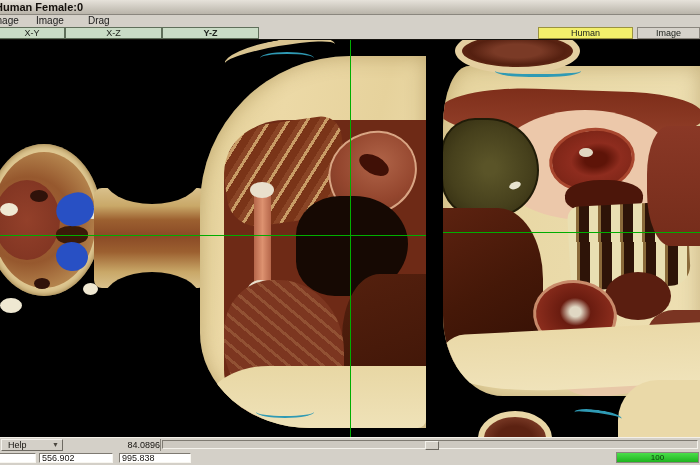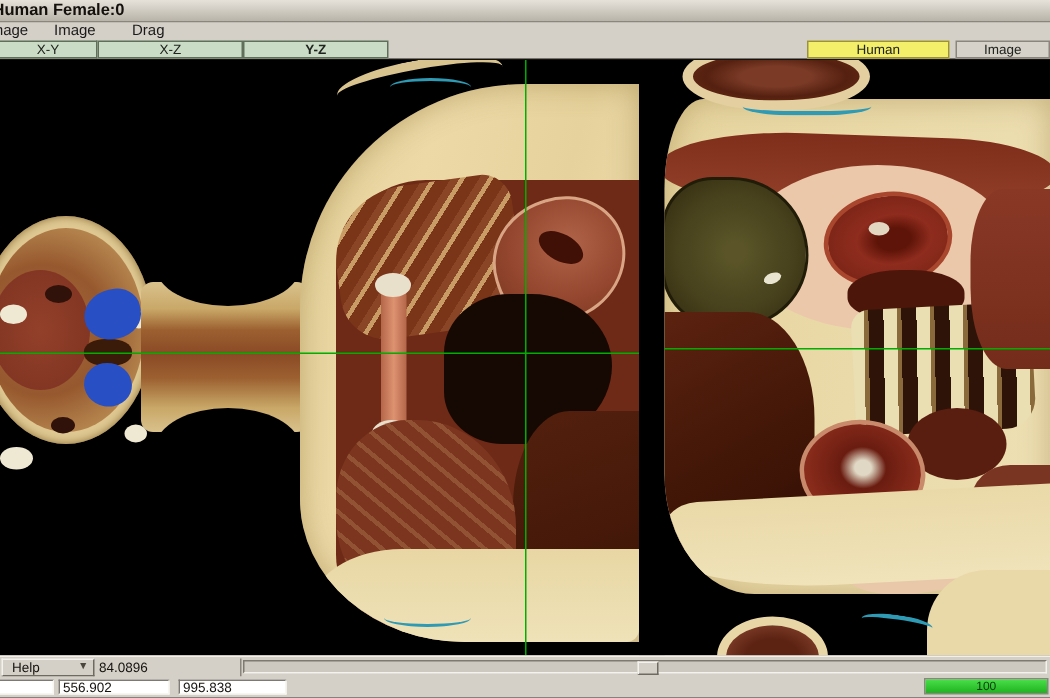--- a/index.html
+++ b/index.html
@@ -161,21 +161,21 @@
   .yline { left:350px; top:0; width:1px; height:397px; background:#00ae00; }
 
   
   .bbar1 { left:0; top:437px; width:700px; height:14px; background:#d4d0c8;
     border-top:1px solid #f4f0e8; box-sizing:border-box; }
   .zoom-btn { position:absolute; left:1px; top:1px; width:62px; height:12px; box-sizing:border-box;
     background:#d4d0c8; border:1px solid; border-color:#f4f2ec #6e6a62 #6e6a62 #f4f2ec;
     font-size:9px; line-height:10px; color:#16130f; padding:0 3px 0 6px; }
   .zoom-btn .arrow { float:right; font-size:7px; color:#4a463e; line-height:10px; }
   .zoom-val { position:absolute; left:66px; top:1px; width:94px; height:12px;
-    border-right:1px solid #8a867e; font-size:9px; line-height:12px; text-align:left; color:#16130f; }
+    border-right:1px solid #8a867e; font-size:9px; line-height:12px; text-align:right; color:#16130f; }
   .slider { position:absolute; left:162px; top:2px; width:536px; height:9px; box-sizing:border-box;
     background:#cdc9c1; border:1px solid; border-color:#7e7a72 #f4f2ec #f4f2ec #7e7a72; }
   .slider-thumb { position:absolute; left:262px; top:0; width:12px; height:7px;
     background:#d4d0c8; border:1px solid; border-color:#f4f2ec #6e6a62 #6e6a62 #f4f2ec; }
 
   .bbar2 { left:0; top:451px; width:700px; height:14px; background:#d4d0c8; }
   .field { position:absolute; top:2px; height:10px; box-sizing:border-box; background:#fff;
     border:1px solid; border-color:#7e7a72 #f8f6f0 #f8f6f0 #7e7a72;
     font-size:9px; color:#16130f; padding:0 2px; font-family:"Liberation Sans", sans-serif; }
   #f-blank { left:-4px; width:40px; }

